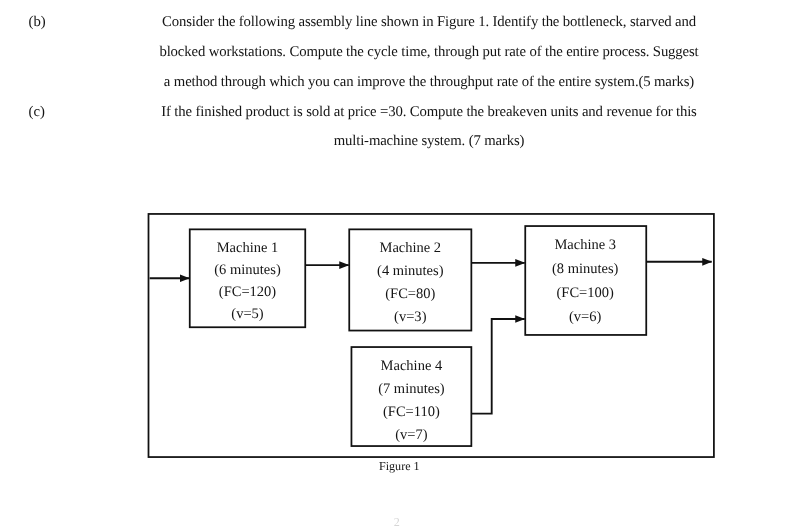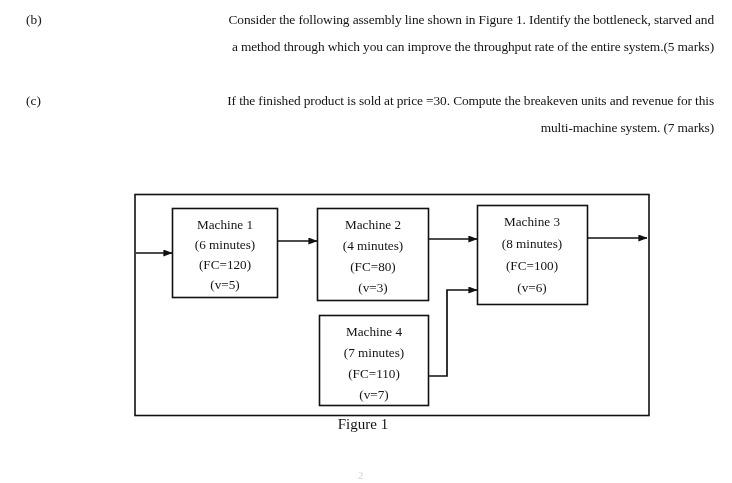--- a/index.html
+++ b/index.html
@@ -34,21 +34,21 @@
     position: absolute;
     left: 26px;
     top: 0;
     width: 40px;
     text-align: left;
     white-space: nowrap;
   }
   .q-body {
     margin-left: 66px;
     margin-right: 18px;
-    text-align: right;
+    text-align: center;
   }
   .q-line {
     white-space: nowrap;
     letter-spacing: -0.12px;
   }
 
   
   .figure-area {
     position: absolute;
     left: 0;
@@ -59,21 +59,21 @@
   }
   .figure-area svg {
     display: block;
   }
   .fig-caption {
     position: absolute;
     left: 0;
     top: 415px;
     width: 732px;
     text-align: center;
-    font-size: 15px;
+    font-size: 11px;
     line-height: 18px;
   }
   .fig-caption span {
     display: inline-block;
     margin-left: -6px;
   }
 
   .page-artifact {
     position: absolute;
     left: 358px;
@@ -92,20 +92,21 @@
 </style>
 </head>
 <body>
 
 <div class="question-block">
 
   <div class="q-item" style="position:absolute; left:0; top:6px; width:732px;">
     <span class="q-label">(b)</span>
     <div class="q-body">
       <div class="q-line">Consider the following assembly line shown in Figure 1. Identify the bottleneck, starved and</div>
+      <div class="q-line">blocked workstations. Compute the cycle time, through put rate of the entire process. Suggest</div>
       <div class="q-line">a method through which you can improve the throughput rate of the entire system.(5 marks)</div>
     </div>
   </div>
 
   <div class="q-item" style="position:absolute; left:0; top:87px; width:732px;">
     <span class="q-label">(c)</span>
     <div class="q-body">
       <div class="q-line">If the finished product is sold at price =30. Compute the breakeven units and revenue for this</div>
       <div class="q-line">multi-machine system. (7 marks)</div>
     </div>

